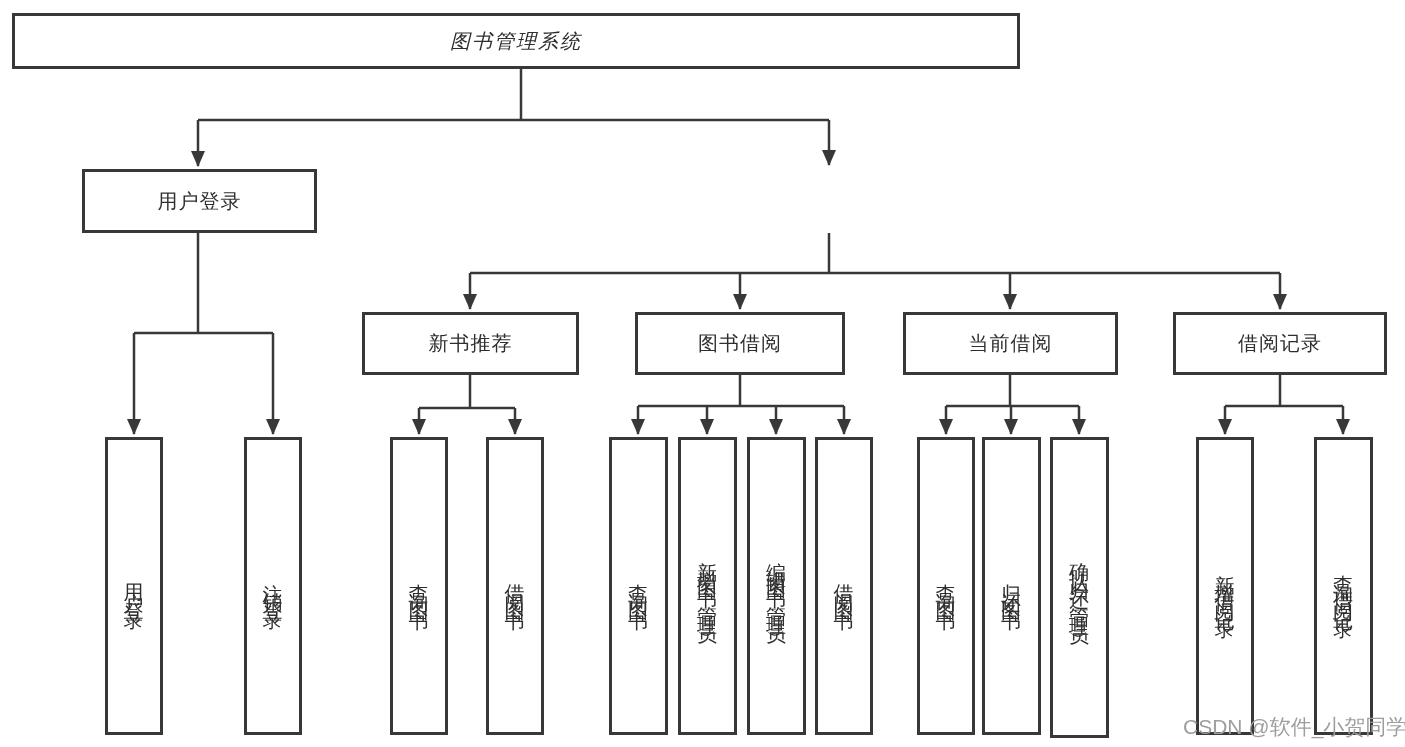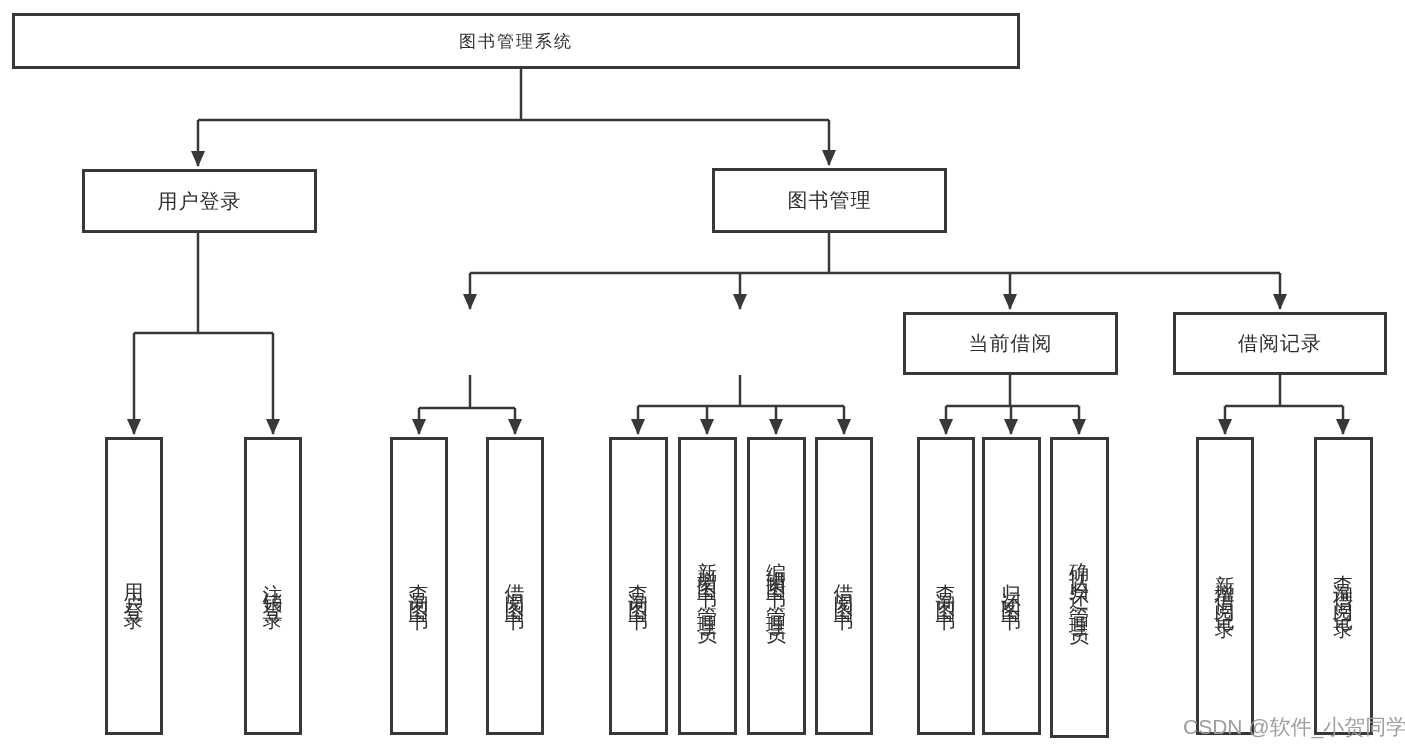--- a/index.html
+++ b/index.html
@@ -25,21 +25,21 @@
     position:absolute;
     border:3px solid var(--box-border);
     background:#ffffff;
     box-sizing:border-box;
     display:flex;align-items:center;justify-content:center;
     color:var(--text);
   }
   .hnode span{
     font-size:20px;letter-spacing:1px;white-space:nowrap;
   }
-  .rootnode span{font-size:17px;letter-spacing:2px;}
+  .rootnode span{font-size:20px;letter-spacing:2px;font-style:italic;}
   .vnode span{
     writing-mode:vertical-rl;
     text-orientation:mixed;
     font-size:20px;
     letter-spacing:9px;
     line-height:1;
     white-space:nowrap;
   }
   .watermark{
     position:absolute;
@@ -103,24 +103,27 @@
     <line x1="1343" y1="406" x2="1343" y2="434" marker-end="url(#arrow)"></line>
   </svg>
 
   <div class="node hnode rootnode" style="left:12px;top:13px;width:1008px;height:56px">
     <span>图书管理系统</span>
   </div>
 
   <div class="node hnode" style="left:82px;top:169px;width:235px;height:64px">
     <span>用户登录</span>
   </div>
-  <div class="node hnode" style="left:712px;top:168px;width:235px;height:65px">
-    <span>图书管理</span>
+
+  <div class="node hnode" style="left:362px;top:312px;width:217px;height:63px">
+    <span>新书推荐</span>
   </div>
-
+  <div class="node hnode" style="left:635px;top:312px;width:210px;height:63px">
+    <span>图书借阅</span>
+  </div>
   <div class="node hnode" style="left:1173px;top:312px;width:214px;height:63px">
     <span>借阅记录</span>
   </div>
   <div class="node hnode" style="left:903px;top:312px;width:215px;height:63px">
     <span>当前借阅</span>
   </div>
 
   <div class="node vnode" style="left:105px;top:437px;width:58px;height:298px">
     <span>用户登录</span>
   </div>

